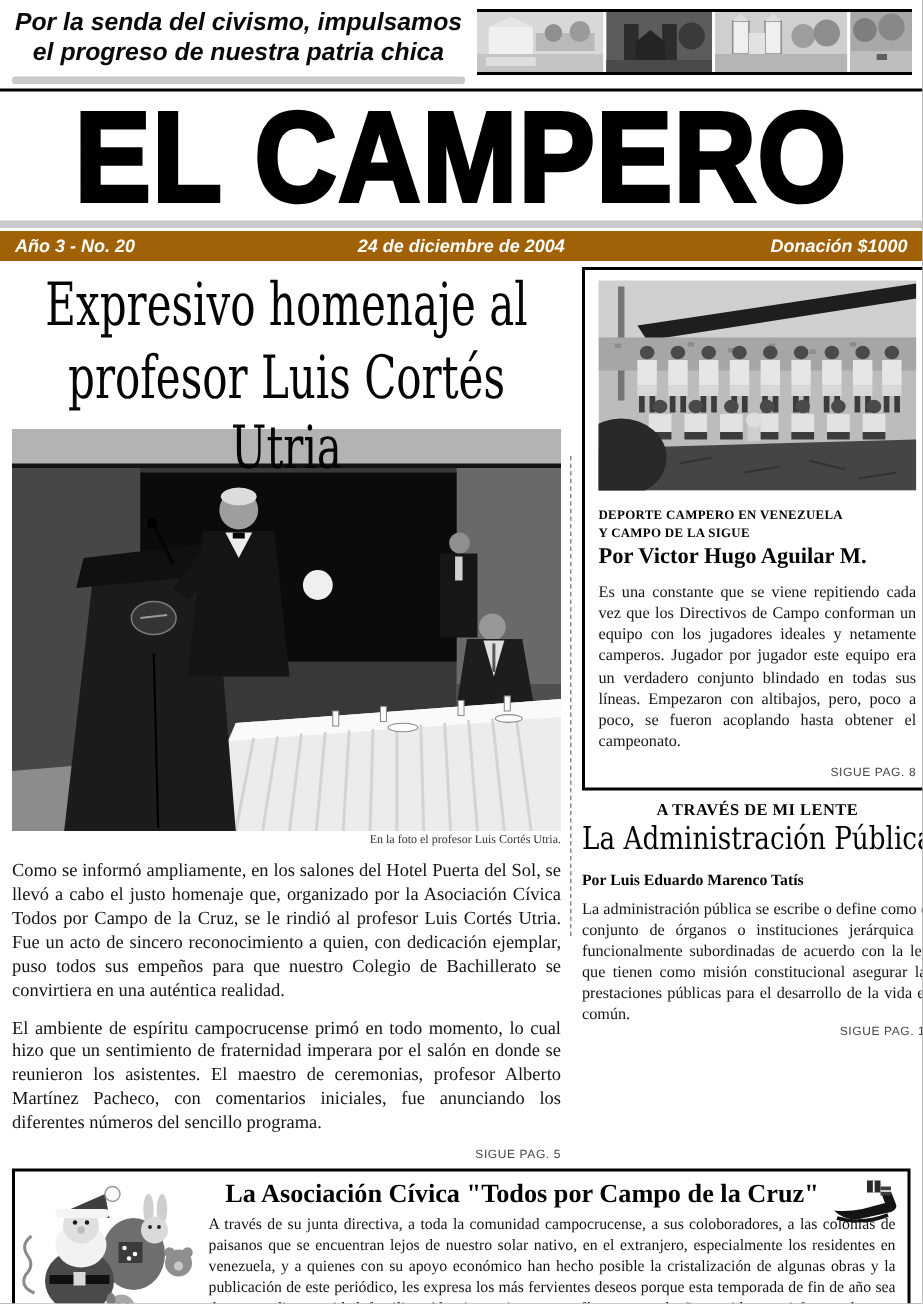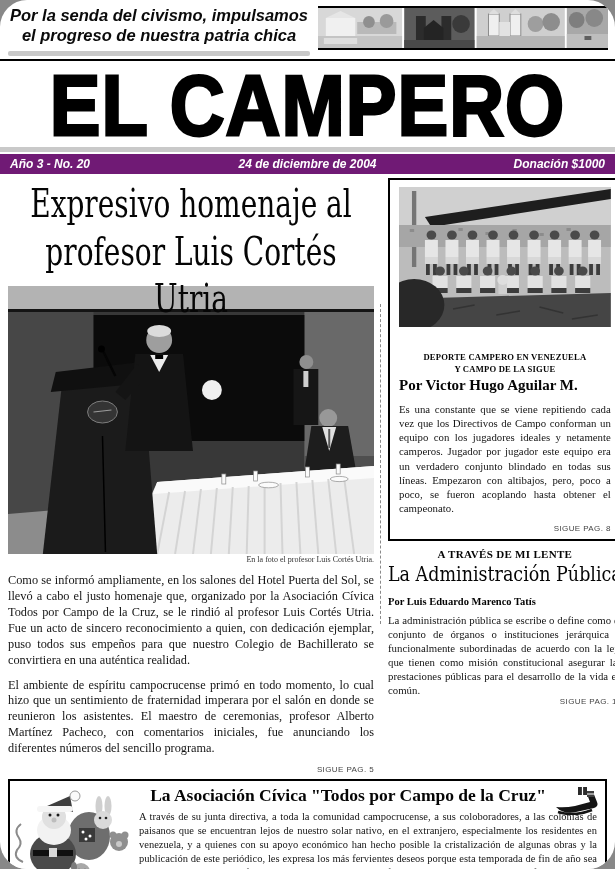--- a/index.html
+++ b/index.html
@@ -1,19 +1,19 @@
 <!DOCTYPE html>
 <html lang="es"><head>
 <meta charset="utf-8">
 <style>
   * { margin:0; padding:0; box-sizing:border-box; }
   html,body { background:#888; }
   .page {
     width:615px; height:869px; margin:0 auto; background:#fff;
-    font-family:"Liberation Serif", serif; color:#111; overflow:hidden; position:relative;border-radius:27px;
+    font-family:"Liberation Serif", serif; color:#111; overflow:hidden; position:relative;
   }
   
   .top-banner { display:flex; align-items:flex-start; padding:6px 7px 0 8px; }
   .motto-wrap { width:302px; }
   .motto {
     font-family:"Liberation Sans", sans-serif; font-weight:bold; font-style:italic;
     font-size:16.5px; line-height:1.2; text-align:center; color:#0a0a0a;
   }
   .motto-rule { height:5px; background:#c9c9c9; margin-top:5px; border-radius:2px; }
   .photo-strip {
@@ -25,21 +25,21 @@
   .masthead-rule { border-top:2.5px solid #000; margin-top:3px; }
   .masthead-wrap { height:82px; overflow:visible; }
   .masthead {
     font-family:"Liberation Sans", sans-serif; font-weight:bold;
     font-size:76px; letter-spacing:1px; text-align:center; line-height:80px;
     color:#000; -webkit-text-stroke:2.5px #000;
     transform:scaleY(1.12); transform-origin:top center; white-space:nowrap;
   }
   .gray-rule { height:5px; background:#c9c9c9; margin:4px 0 2px 0; }
   .date-bar {
-    background:#701a75; color:#fff; height:20px; display:flex; align-items:center;
+    background:#a16207; color:#fff; height:20px; display:flex; align-items:center;
     padding:0 10px; font-family:"Liberation Sans", sans-serif;
     font-weight:bold; font-style:italic; font-size:12px;
   }
   .date-bar span { flex:1; }
   .date-left { text-align:left; }
   .date-center { text-align:center; }
   .date-right { text-align:right; }
   
   .main { display:flex; padding:4px 24px 0 8px; }
   .left-col { width:372px; padding-right:6px; }
@@ -59,22 +59,22 @@
   }
   .sigue {
     font-family:"Liberation Sans", sans-serif; font-size:8px; letter-spacing:.4px;
     color:#444; text-align:right; margin-top:8px;
   }
   
   .sports-box { border:2px solid #000; padding:7px 9px 6px 9px; }
   .sports-photo { width:100%; height:140px; }
   .sports-photo svg { display:block; width:100%; height:100%; }
   .sports-kicker {
-    font-weight:bold; font-size:8.6px; line-height:1.4; text-align:center;
-    margin-top:24px; letter-spacing:.2px; color:#050505;
+    font-weight:bold; font-size:8.6px; line-height:1.4; text-align:left;
+    margin-top:10px; letter-spacing:.2px; color:#050505;
   }
   .sports-headline-wrap { height:70px; margin-top:3px; }
   .sports-headline {
     font-family:"DejaVu Serif", serif; font-size:16px; line-height:1.75; text-align:center;
     transform:scaleY(1.18); transform-origin:top center; color:#050505;
   }
   .sports-byline { font-weight:bold; font-size:15px; margin-top:2px; color:#050505; }
   .sports-body { font-size:10.8px; line-height:1.32; text-align:justify; margin-top:8px; color:#141414; }
   
   .lens { margin-top:7px; }

